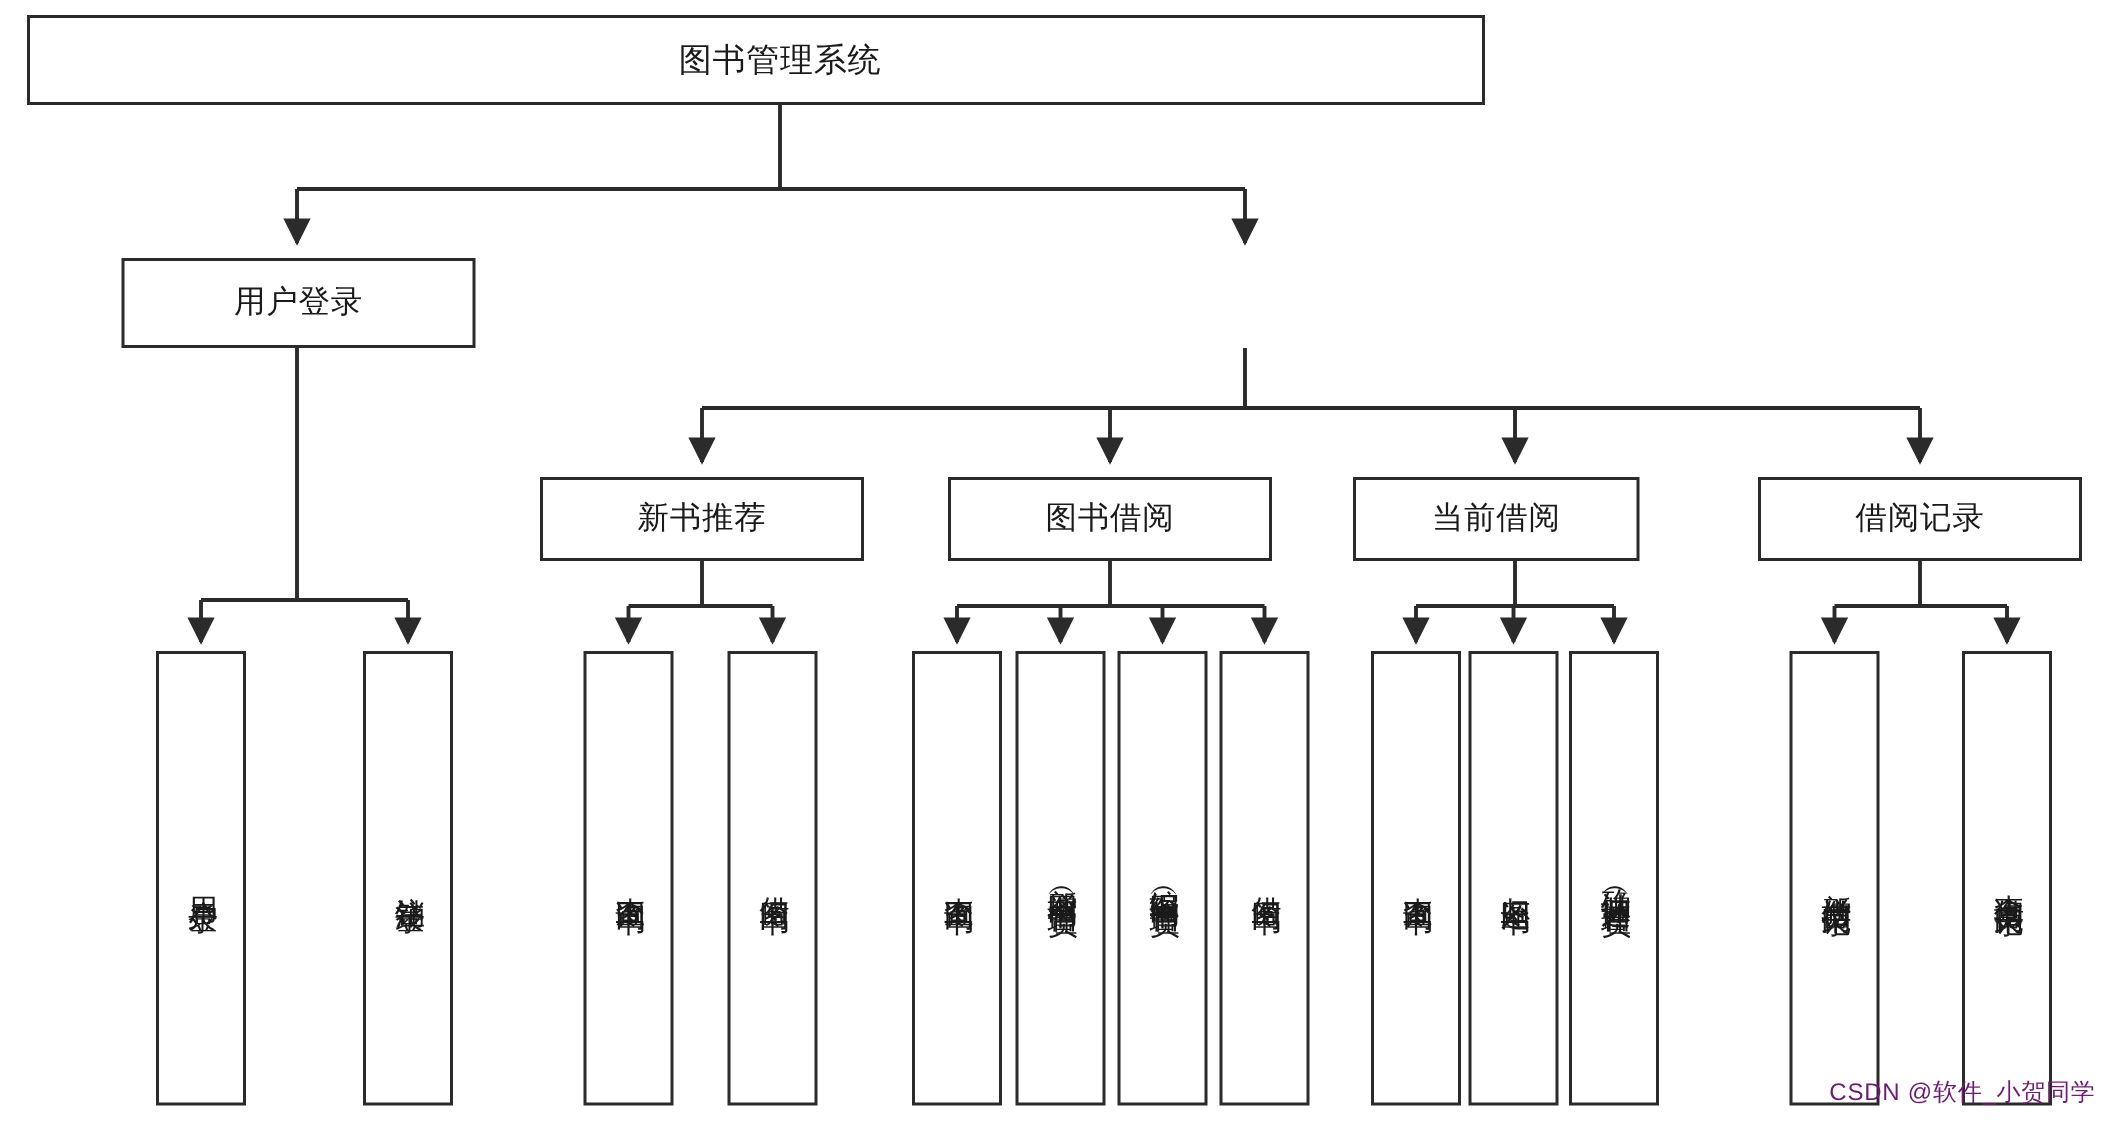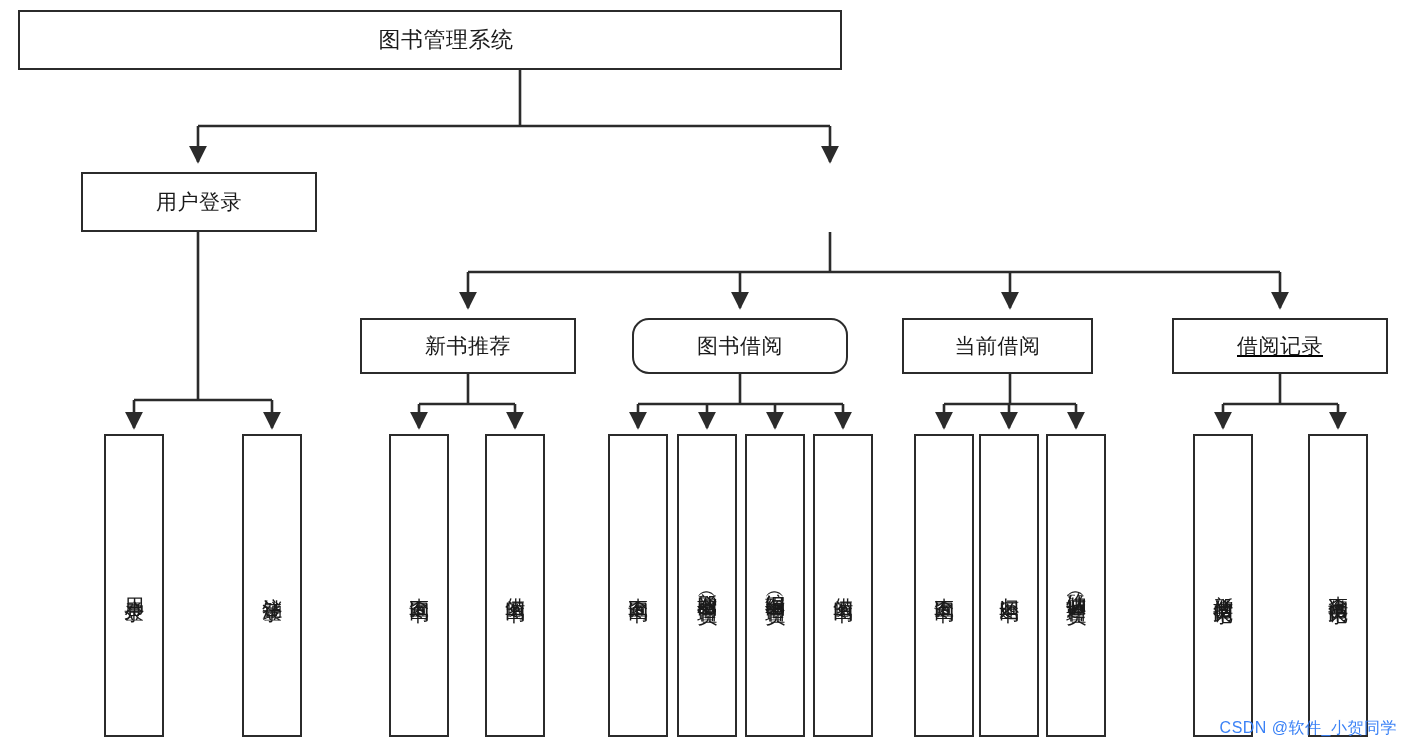--- a/index.html
+++ b/index.html
@@ -62,21 +62,21 @@
     writing-mode: vertical-rl;
     text-orientation: upright;
     letter-spacing: 2px;
     white-space: nowrap;
   }
   #watermark {
     position: absolute;
     right: 8px;
     bottom: 8px;
     font-size: 16px;
-    color: #3b82f6;
+    color: #701a75;
     letter-spacing: 0.5px;
     user-select: none;
     pointer-events: none;
   }
 </style>
 </head>
 <body>
 
 <div id="diagram-root">
 
@@ -123,38 +123,38 @@
       <path d="M 1009 404 L 1009 428" marker-end="url(#arrow)"></path>
       <path d="M 1076 404 L 1076 428" marker-end="url(#arrow)"></path>
 
       <path d="M 1280 374 L 1280 404"></path>
       <path d="M 1223 404 L 1338 404"></path>
       <path d="M 1223 404 L 1223 428" marker-end="url(#arrow)"></path>
       <path d="M 1338 404 L 1338 428" marker-end="url(#arrow)"></path>
     </g>
   </svg>
 
-  <div class="node horiz root" style="left:18px; top:10px; width:824px; height:60px;padding-left:32px;">
+  <div class="node horiz root" style="left:18px; top:10px; width:972px; height:60px;padding-left:32px;">
     <span class="label">图书管理系统</span>
   </div>
 
   <div class="node horiz" style="left:81px; top:172px; width:236px; height:60px;">
     <span class="label">用户登录</span>
   </div>
 
   <div class="node horiz" style="left:360px; top:318px; width:216px; height:56px;">
     <span class="label">新书推荐</span>
   </div>
-  <div class="node horiz" style="left:632px; top:318px; width:216px; height:56px;border-radius:17px;">
+  <div class="node horiz" style="left:632px; top:318px; width:216px; height:56px;">
     <span class="label">图书借阅</span>
   </div>
   <div class="node horiz" style="left:902px; top:318px; width:191px; height:56px;">
     <span class="label">当前借阅</span>
   </div>
-  <div class="node horiz" style="left:1172px; top:318px; width:216px; height:56px;text-decoration:underline;">
+  <div class="node horiz" style="left:1172px; top:318px; width:216px; height:56px;">
     <span class="label">借阅记录</span>
   </div>
 
   <div class="node vert" style="left:104px; top:434px; width:60px; height:303px;">
     <span class="label">用户登录</span>
   </div>
   <div class="node vert" style="left:242px; top:434px; width:60px; height:303px;">
     <span class="label">注销登录</span>
   </div>
 

